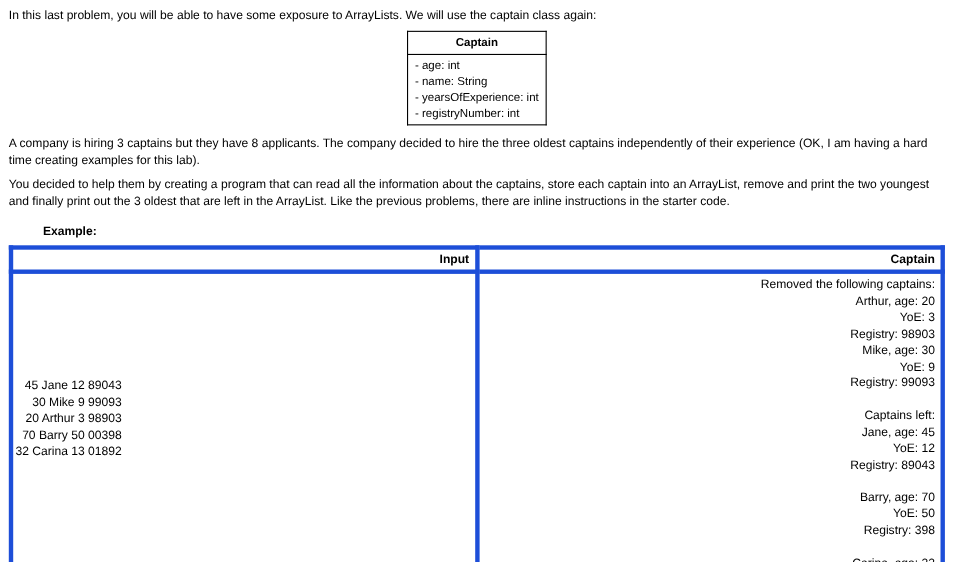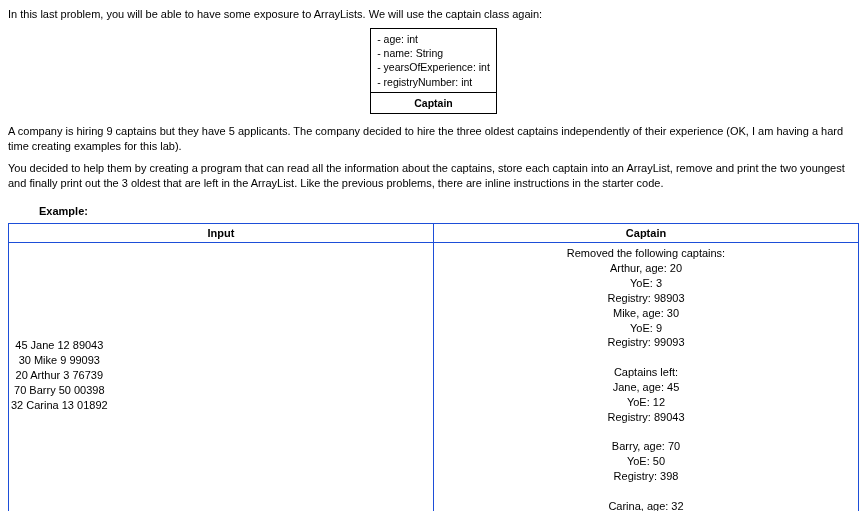--- a/index.html
+++ b/index.html
@@ -30,68 +30,68 @@
       text-align: center;
       font-weight: bold;
     }
     .para { margin: 6px 0; line-height: 1.4; }
     .example-label { font-weight: bold; margin-top: 14px; margin-bottom: 6px; margin-left: 31px; }
     table.io {
       border-collapse: collapse;
       width: 100%;
     }
     table.io th, table.io td {
-      border: 1px solid #1d4ed8;
+      border: 4px solid #1d4ed8;
       padding: 3px 5px;
       font-size: 11px;
-      text-align: center;
+      text-align: right;
       vertical-align: top;
     }
     table.io th { font-weight: bold; }
     .pre { white-space: pre; font-family: Arial, Helvetica, sans-serif; line-height: 1.35; }
     .in-cell { height: 220px; position: relative; }
     .in-text { position: absolute; top: 95px; left: 2px; }
   </style>
 </head>
 <body>
 
 <div class="intro">In this last problem, you will be able to have some exposure to ArrayLists. We will use the captain class again:</div>
 
 <div class="uml-wrap">
   <table class="uml">
     <tbody>
         <tr>
+          <th>Captain</th>
+        </tr>
+    <tr>
           <td class="pre">- age: int
 - name: String
 - yearsOfExperience: int
 - registryNumber: int</td>
         </tr>
-    <tr>
-          <th>Captain</th>
-        </tr>
   </tbody>
     </table>
 </div>
 
-<div class="para">A company is hiring 9 captains but they have 5 applicants. The company decided to hire the three oldest captains independently of their experience (OK, I am having a hard time creating examples for this lab).</div>
+<div class="para">A company is hiring 3 captains but they have 8 applicants. The company decided to hire the three oldest captains independently of their experience (OK, I am having a hard time creating examples for this lab).</div>
 <div class="para">You decided to help them by creating a program that can read all the information about the captains, store each captain into an ArrayList, remove and print the two youngest and finally print out the 3 oldest that are left in the ArrayList. Like the previous problems, there are inline instructions in the starter code.</div>
 
 <div class="example-label">Example:</div>
 
 <table class="io">
   <tbody>
       <tr>
     <th style="width:50%;">Input</th>
     <th style="width:50%;">Captain</th>
   </tr>
   <tr>
     <td class="in-cell">
       <div class="pre in-text">45 Jane 12 89043
 30 Mike 9 99093
-20 Arthur 3 76739
+20 Arthur 3 98903
 70 Barry 50 00398
 32 Carina 13 01892</div>
     </td>
     <td>
       <div class="pre">Removed the following captains:
 Arthur, age: 20
 YoE: 3
 Registry: 98903
 Mike, age: 30
 YoE: 9

